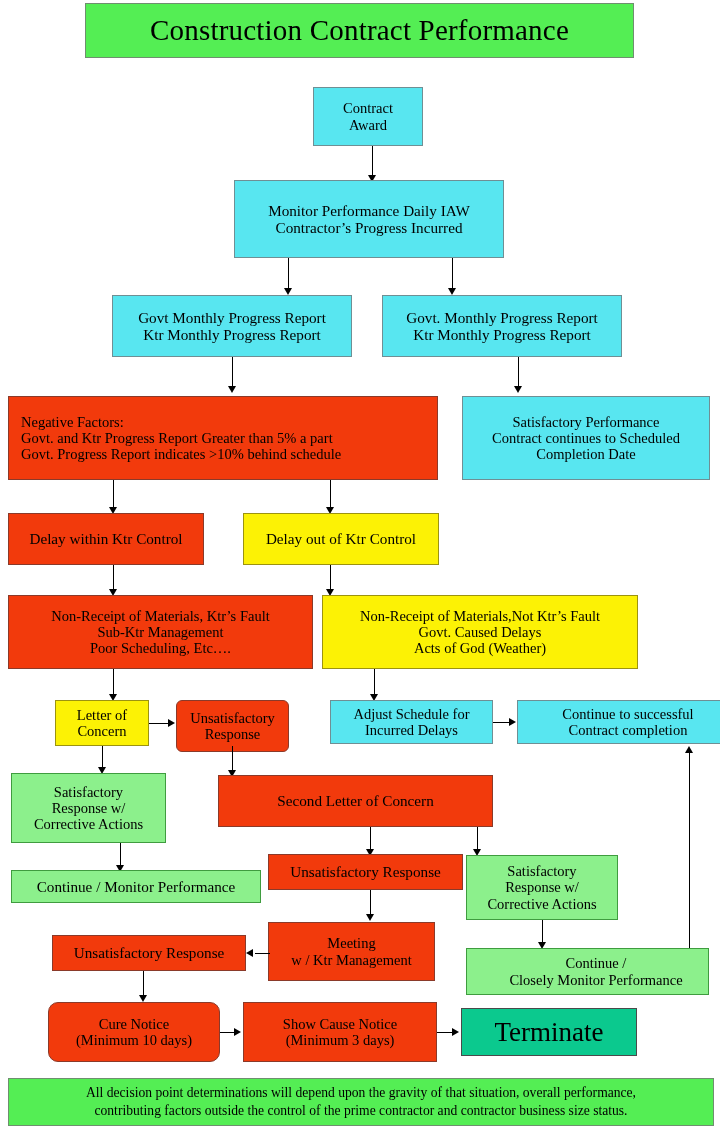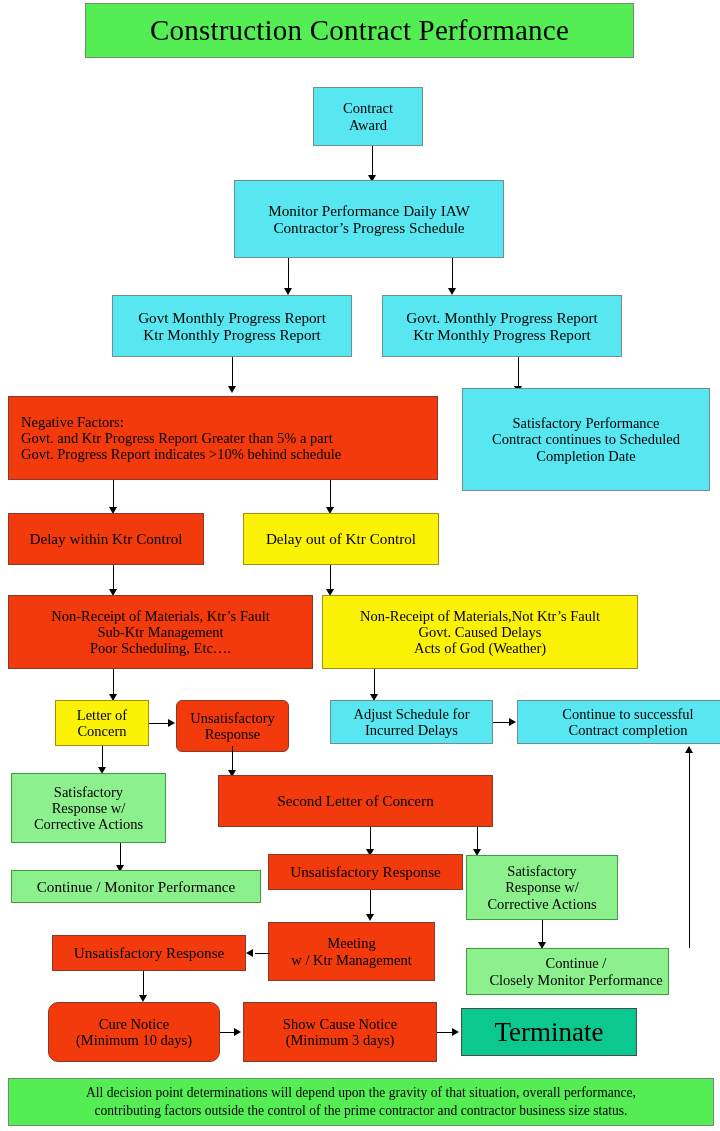--- a/index.html
+++ b/index.html
@@ -87,21 +87,21 @@
 
   <div class="box bgreen title-txt" style="left:85px; top:3px; width:549px; height:55px;">Construction Contract Performance</div>
 
   <div class="box cyan f14" style="left:313px; top:87px; width:110px; height:59px;">Contract
 Award</div>
 
   <div class="vline" style="left:372px; top:146px; height:33px;"></div>
   <div class="arrow-down" style="left:368px; top:175px;"></div>
 
   <div class="box cyan f15" style="left:234px; top:180px; width:270px; height:78px;">Monitor Performance Daily IAW
-Contractor’s Progress Schedule</div>
+Contractor’s Progress Incurred</div>
 
   <div class="vline" style="left:288px; top:258px; height:34px;"></div>
   <div class="arrow-down" style="left:284px; top:288px;"></div>
 
   <div class="vline" style="left:452px; top:258px; height:34px;"></div>
   <div class="arrow-down" style="left:448px; top:288px;"></div>
 
   <div class="box cyan f15" style="left:112px; top:295px; width:240px; height:62px;">Govt Monthly Progress Report
 Ktr Monthly Progress Report</div>
   <div class="box cyan f15" style="left:382px; top:295px; width:240px; height:62px;">Govt. Monthly Progress Report
@@ -109,21 +109,21 @@
 
   <div class="vline" style="left:232px; top:357px; height:33px;"></div>
   <div class="arrow-down" style="left:228px; top:386px;"></div>
 
   <div class="vline" style="left:518px; top:357px; height:33px;"></div>
   <div class="arrow-down" style="left:514px; top:386px;"></div>
 
   <div class="box red f14 left-align" style="left:8px; top:396px; width:430px; height:84px; padding-left:12px;">Negative Factors:
 Govt. and Ktr Progress Report Greater than 5% a part
 Govt. Progress Report indicates &gt;10% behind schedule</div>
-  <div class="box cyan f14" style="left:462px; top:388px; width:248px; height:103px;">Satisfactory Performance
+  <div class="box cyan f14" style="left:462px; top:396px; width:248px; height:84px;">Satisfactory Performance
 Contract continues to Scheduled
 Completion Date</div>
 
   <div class="vline" style="left:113px; top:480px; height:31px;"></div>
   <div class="arrow-down" style="left:109px; top:507px;"></div>
 
   <div class="vline" style="left:330px; top:480px; height:31px;"></div>
   <div class="arrow-down" style="left:326px; top:507px;"></div>
 
   <div class="box red f15" style="left:8px; top:513px; width:196px; height:52px;">Delay within Ktr Control</div>
@@ -191,21 +191,21 @@
 
   <div class="vline" style="left:370px; top:890px; height:28px;"></div>
   <div class="arrow-down" style="left:366px; top:914px;"></div>
 
   <div class="vline" style="left:542px; top:920px; height:26px;"></div>
   <div class="arrow-down" style="left:538px; top:942px;"></div>
 
   <div class="box red f15" style="left:52px; top:935px; width:194px; height:36px;">Unsatisfactory Response</div>
   <div class="box red f14" style="left:268px; top:922px; width:167px; height:59px;">Meeting
 w / Ktr Management</div>
-  <div class="box lgreen f14" style="left:466px; top:948px; width:203px; height:47px;padding-left:20px;">Continue /
+  <div class="box lgreen f14" style="left:466px; top:948px; width:243px; height:47px;padding-left:20px;">Continue /
 Closely  Monitor Performance</div>
 
   <div class="hline" style="left:255px; top:953px; width:15px;"></div>
   <div class="arrow-left" style="left:246px; top:949px;"></div>
 
   <div class="vline" style="left:143px; top:971px; height:28px;"></div>
   <div class="arrow-down" style="left:139px; top:995px;"></div>
 
   <div class="vline" style="left:689px; top:752px; height:196px;"></div>
   <div class="arrow-up" style="left:685px; top:746px;"></div>

